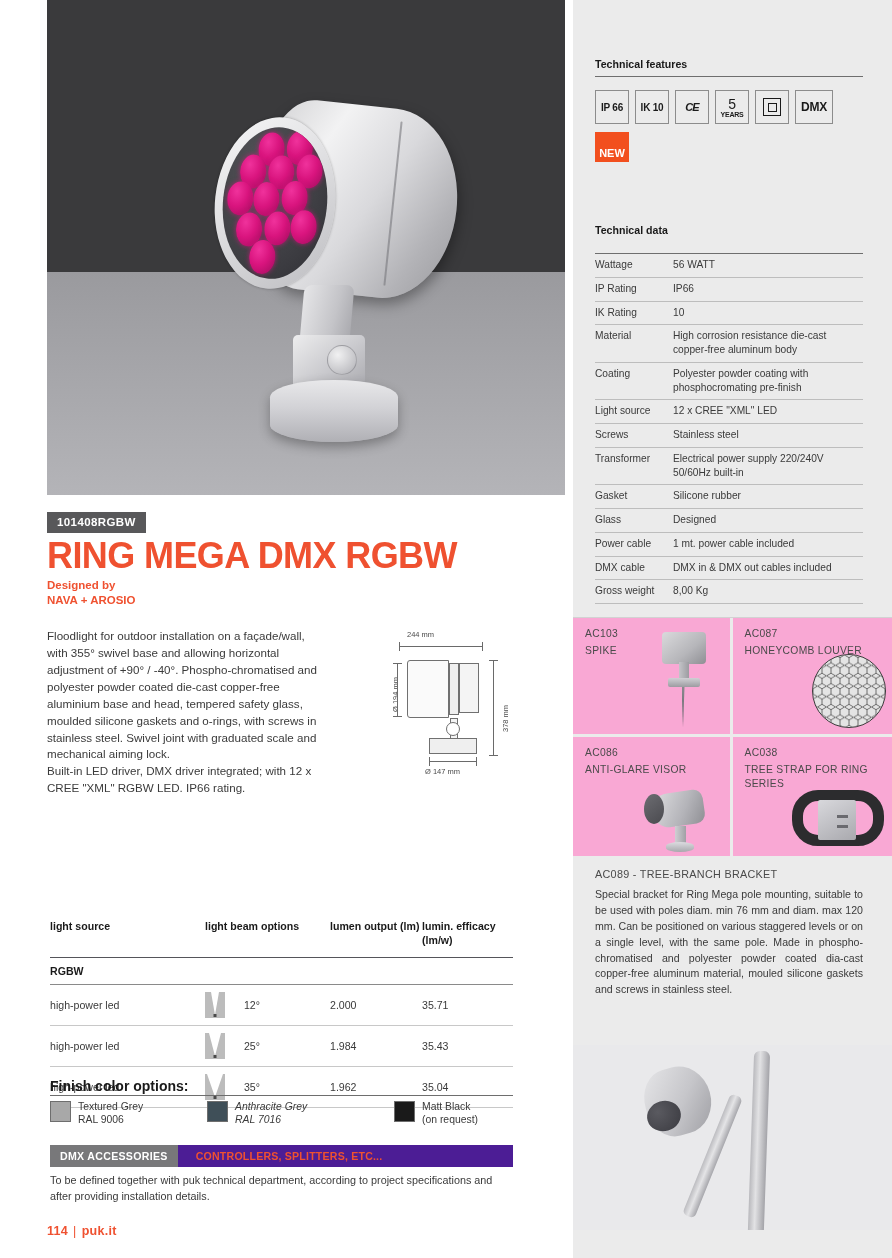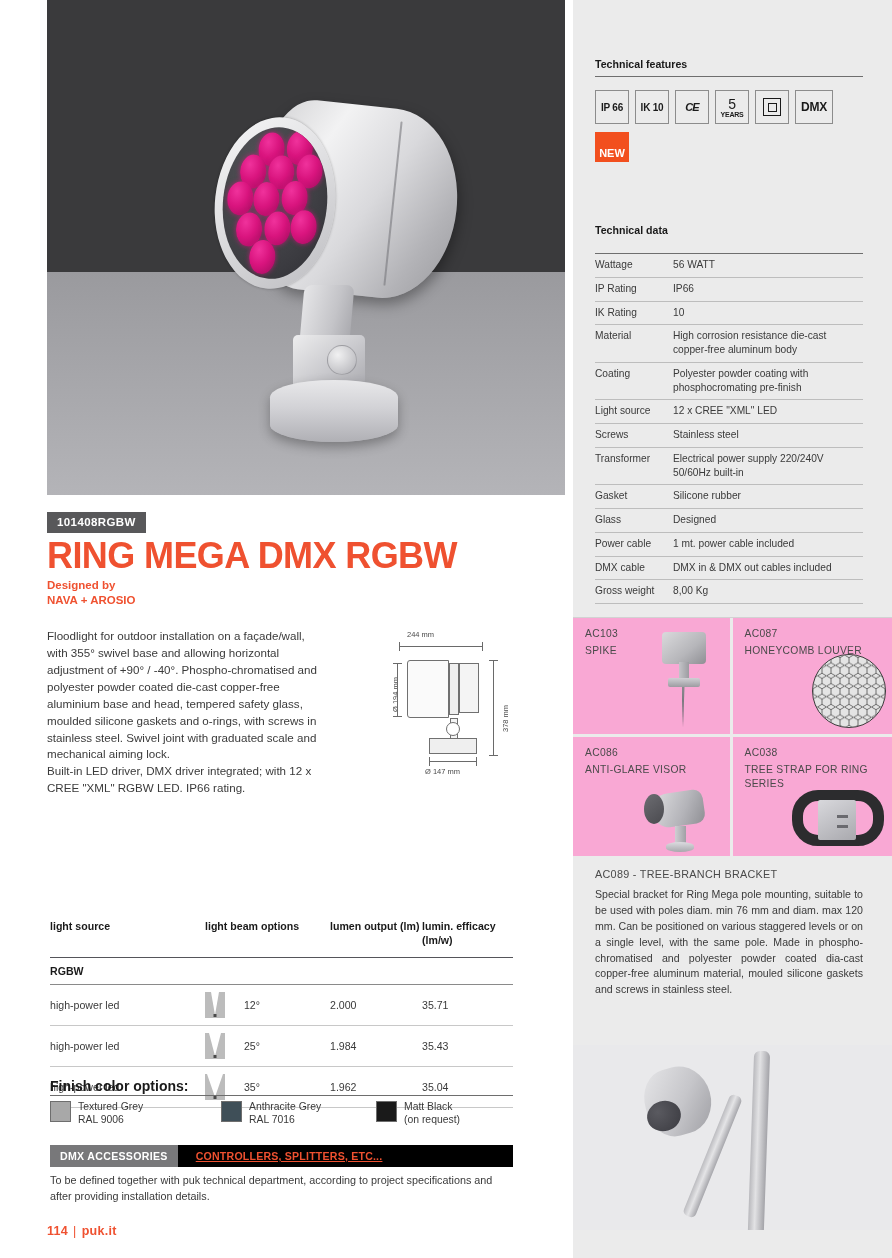--- a/index.html
+++ b/index.html
@@ -138,33 +138,33 @@
   .beam-deg { display: inline-block; margin-left: 16px; vertical-align: middle; }
 
   
   .finish-title {
     position: absolute; left: 50px; top: 1078px;
     font-size: 14px; font-weight: bold; color: #1a1a1a;
   }
   .finish-rule { position: absolute; left: 50px; top: 1095px; width: 463px; height: 1.4px; background: #6e6e6e; }
   .finish-row { position: absolute; left: 50px; top: 1100px; width: 463px; display: flex; }
   .finish-item { display: flex; align-items: flex-start; }
-  .fi-1 { width: 171px; }
-  .fi-2 { width: 155px; }
+  .fi-1 { width: 157px; }
+  .fi-2 { width: 187px; font-style: italic; }
   .swatch { width: 21px; height: 21px; border: 1px solid #6e6e6e; flex: 0 0 auto; margin-top: 1px; }
   .finish-text { margin-left: 7px; font-size: 10.4px; color: #3a3a3a; line-height: 1.25; }
 
   .dmx-bar { position: absolute; left: 50px; top: 1145px; width: 463px; height: 22px; display: flex; }
   .dmx-tag {
     background: #78787a; color: #ffffff; font-size: 10.6px; font-weight: bold;
     letter-spacing: .3px; padding: 4px 10px; display: flex; align-items: center;
   }
   .dmx-sub {
-    flex: 1; background: #000000; color: #ef5130; font-size: 10.6px; font-weight: bold;
-    letter-spacing: .2px; padding: 4px 0 4px 18px; display: flex; align-items: center; text-decoration: underline;
+    flex: 1; background: #4c1d95; color: #ef5130; font-size: 10.6px; font-weight: bold;
+    letter-spacing: .2px; padding: 4px 0 4px 18px; display: flex; align-items: center;
   }
   .dmx-note {
     position: absolute; left: 50px; top: 1172px; width: 463px;
     font-size: 10.8px; color: #3a3a3a; line-height: 1.5;
   }
   .footer {
     position: absolute; left: 47px; top: 1224px;
     color: #ef5130; font-size: 12.5px; font-weight: bold; letter-spacing: .3px;
   }
   .footer .sep { font-weight: normal; margin: 0 5px; }

